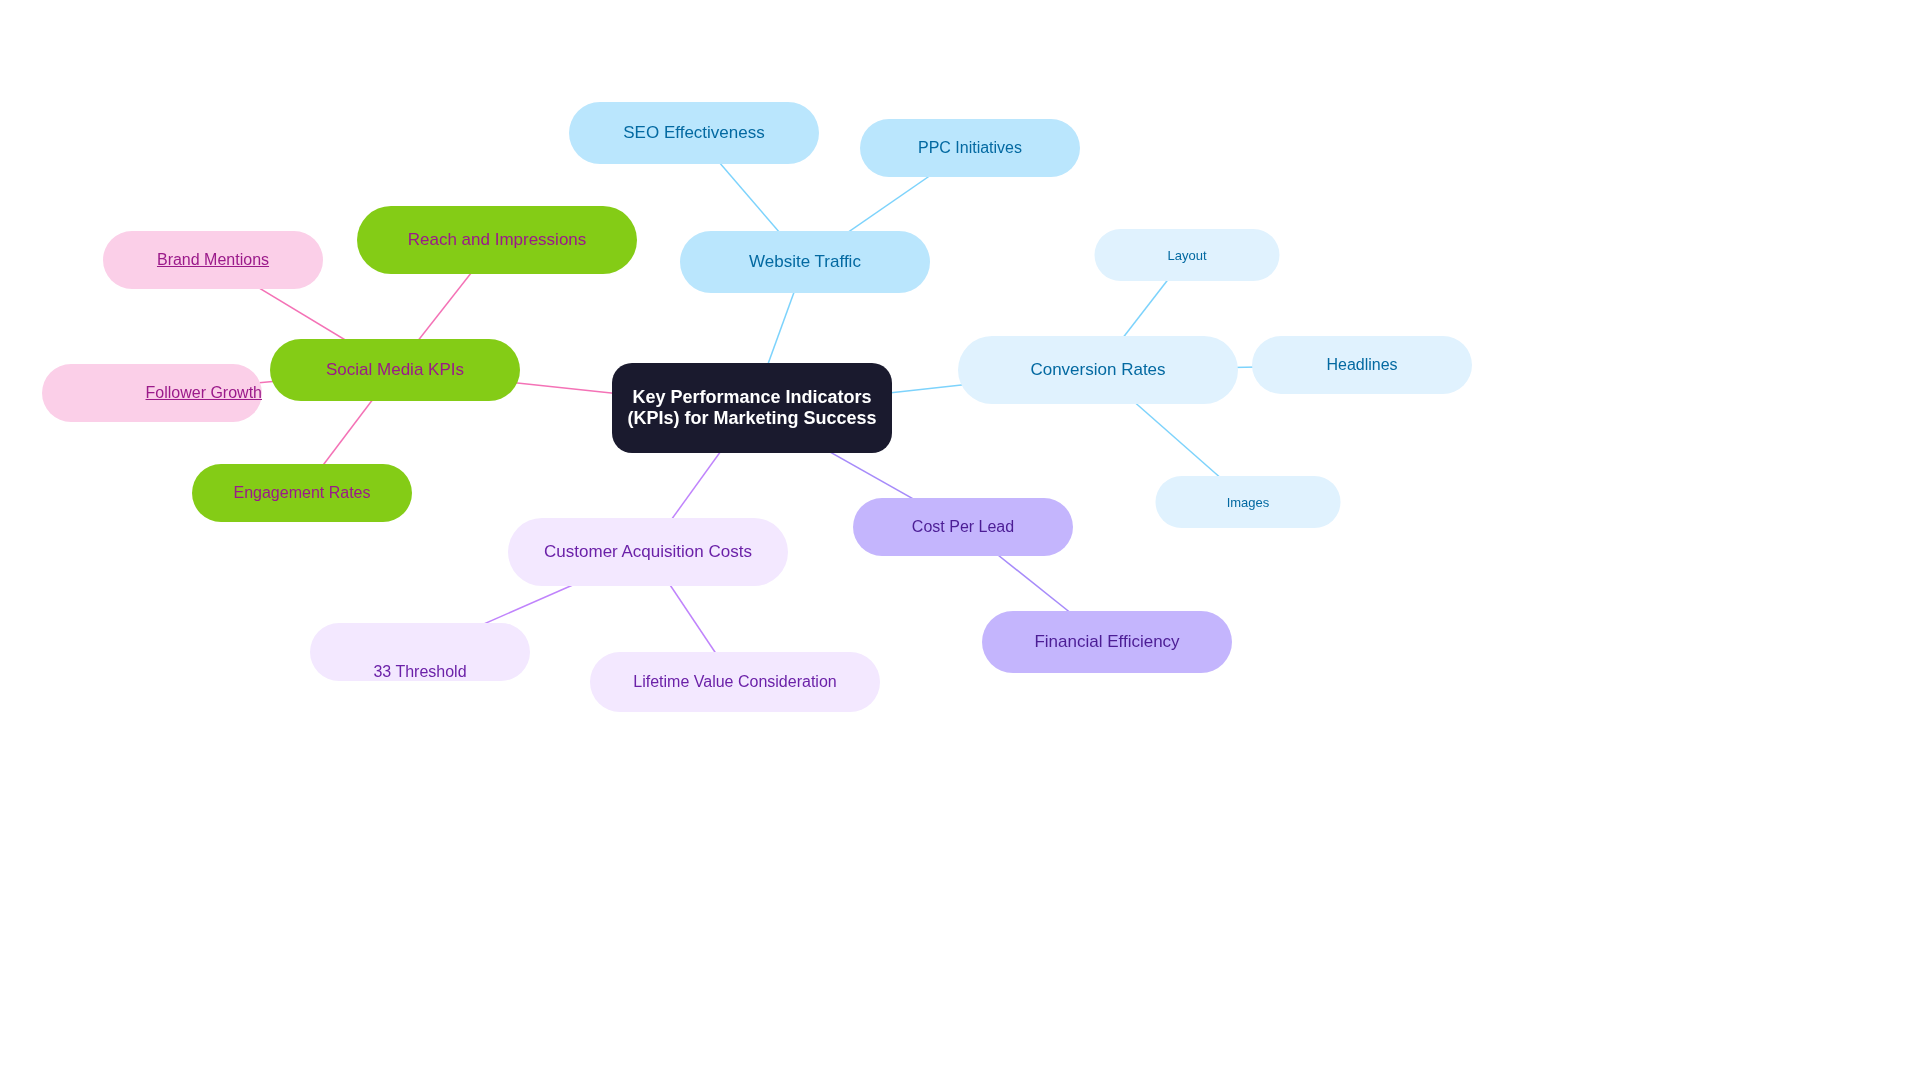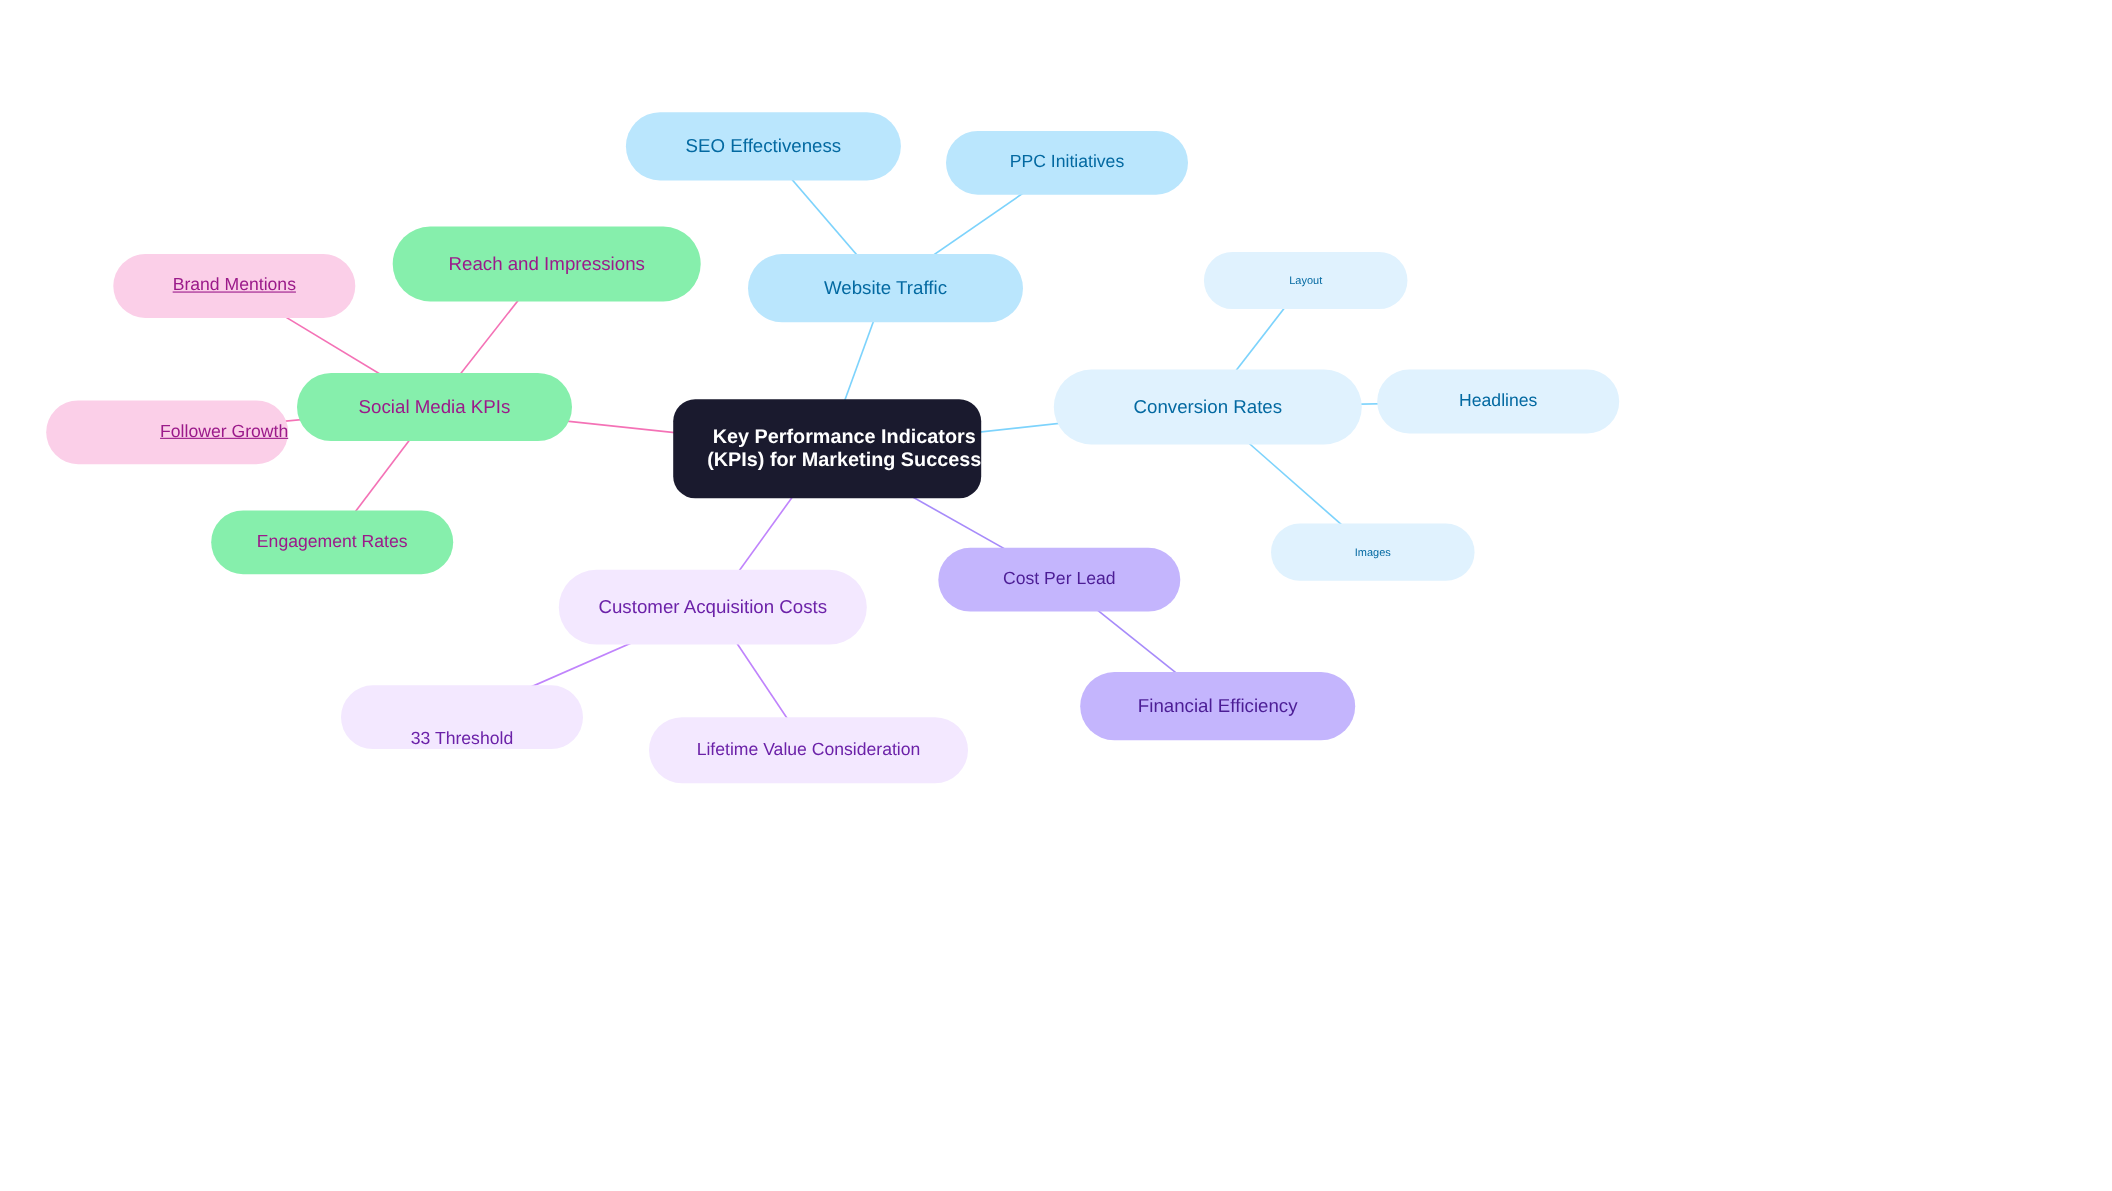--- a/index.html
+++ b/index.html
@@ -30,24 +30,23 @@
       transform: translate(-50%, -50%);
     }
     .node-center {
       background: #1a1a2e;
       color: #ffffff;
       font-size: 18px;
       font-weight: 600;
       width: 280px;
       height: 90px;
       border-radius: 20px;
-      justify-content: flex-end;
     }
     .node-pink {
-      background: #86efac;
+      background: #84cc16;
       color: #9b1a8a;
       border: none;
     }
     .node-pink-light {
       background: #fbcfe8;
       color: #9b1a8a;
       border: none;
       text-decoration: underline;
     }
     .node-blue {
@@ -63,21 +62,21 @@
     .node-purple-light {
       background: #f3e8ff;
       color: #6b21a8;
       border: none;
     }
     .node-lavender {
       background: #c4b5fd;
       color: #4c1d95;
     }
     .node-sm {
-      font-size: 10px;
+      font-size: 13px;
       width: 185px;
       height: 52px;
     }
     .node-md {
       font-size: 16px;
       width: 220px;
       height: 58px;
     }
     .node-lg {
       font-size: 17px;

